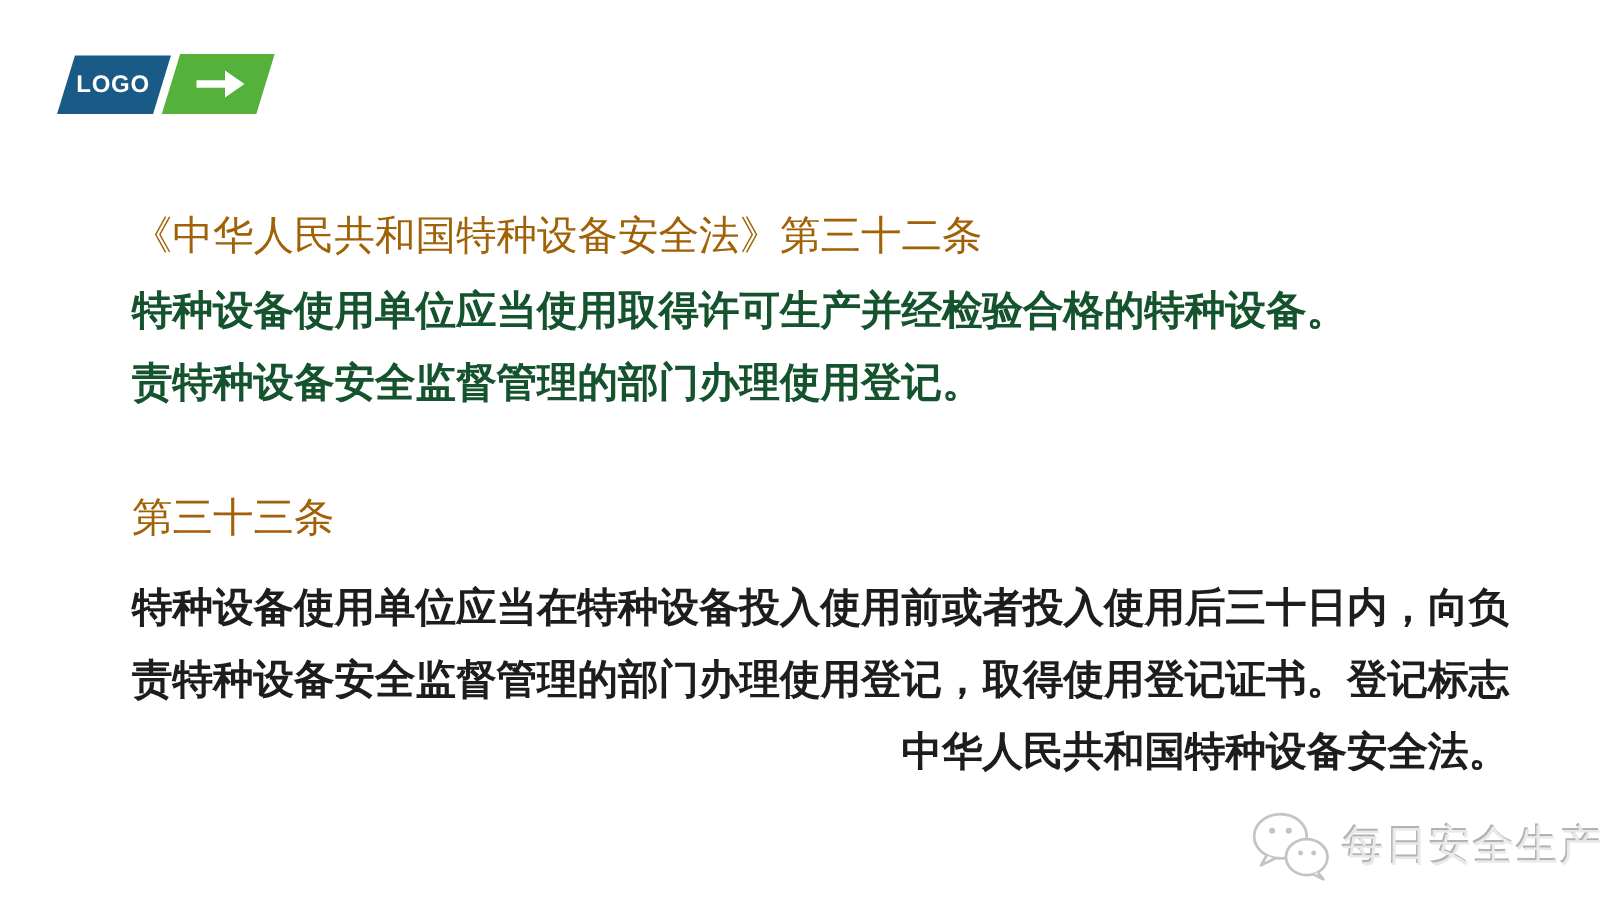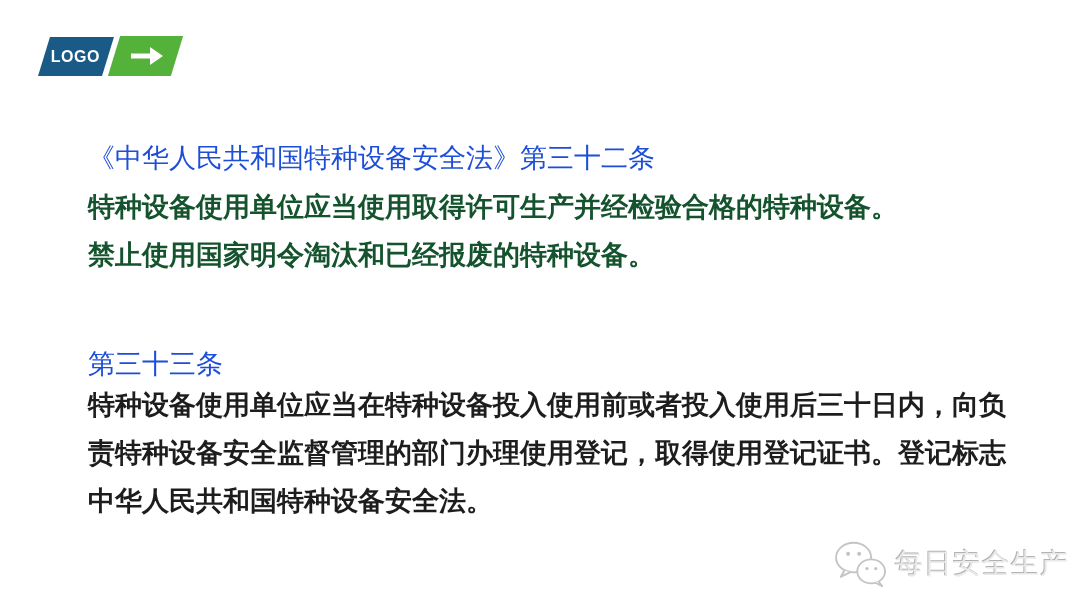--- a/index.html
+++ b/index.html
@@ -52,26 +52,26 @@
     white-space: nowrap;
   }
 
   
   .serif-line {
     position: absolute;
     left: 88px;
     font-family: "DejaVu Serif", "Liberation Serif", serif;
     font-weight: 400;
     font-size: 27px;
-    color: #1d4ed8;
+    color: #a16207;
     white-space: nowrap;
     line-height: 1.2;
   }
   .law-ref { top: 142px; }
-  .art33-heading { top: 348px; }
+  .art33-heading { top: 330px; }
 
   .bold-line {
     position: absolute;
     left: 88px;
     font-family: "Liberation Sans", sans-serif;
     font-weight: 700;
     font-size: 27px;
     color: #14532d;
     white-space: nowrap;
     line-height: 1.2;
@@ -83,20 +83,21 @@
     position: absolute;
     left: 88px; top: 381px;
     font-family: "Liberation Sans", sans-serif;
     font-weight: 700;
     font-size: 27px;
     color: #1d1d1d;
   }
   .para-block .para-line {
     line-height: 48px;
     white-space: nowrap;
+    text-align: right;
   }
 
   
   .watermark {
     position: absolute;
     left: 833px; top: 540px;
     display: flex;
     align-items: center;
     gap: 6px;
   }
@@ -125,21 +126,21 @@
           <line x1="3" y1="10" x2="25" y2="10" stroke="#ffffff" stroke-width="5"></line>
           <polygon points="22,1 35,10 22,19" fill="#ffffff"></polygon>
         </svg>
       </span>
     </div>
   </div>
 
 
   <div class="serif-line law-ref">《中华人民共和国特种设备安全法》第三十二条</div>
   <div class="bold-line art32-l1">特种设备使用单位应当使用取得许可生产并经检验合格的特种设备。</div>
-  <div class="bold-line art32-l2">禁止使用国家明令淘汰和已经报废的特种设备。</div>
+  <div class="bold-line art32-l2">责特种设备安全监督管理的部门办理使用登记。</div>
 
   <div class="serif-line art33-heading">第三十三条</div>
   <div class="para-block">
     <div class="para-line">特种设备使用单位应当在特种设备投入使用前或者投入使用后三十日内，向负</div>
     <div class="para-line">责特种设备安全监督管理的部门办理使用登记，取得使用登记证书。登记标志</div>
     <div class="para-line">中华人民共和国特种设备安全法。</div>
   </div>
 
   <div class="watermark">
     <span>

